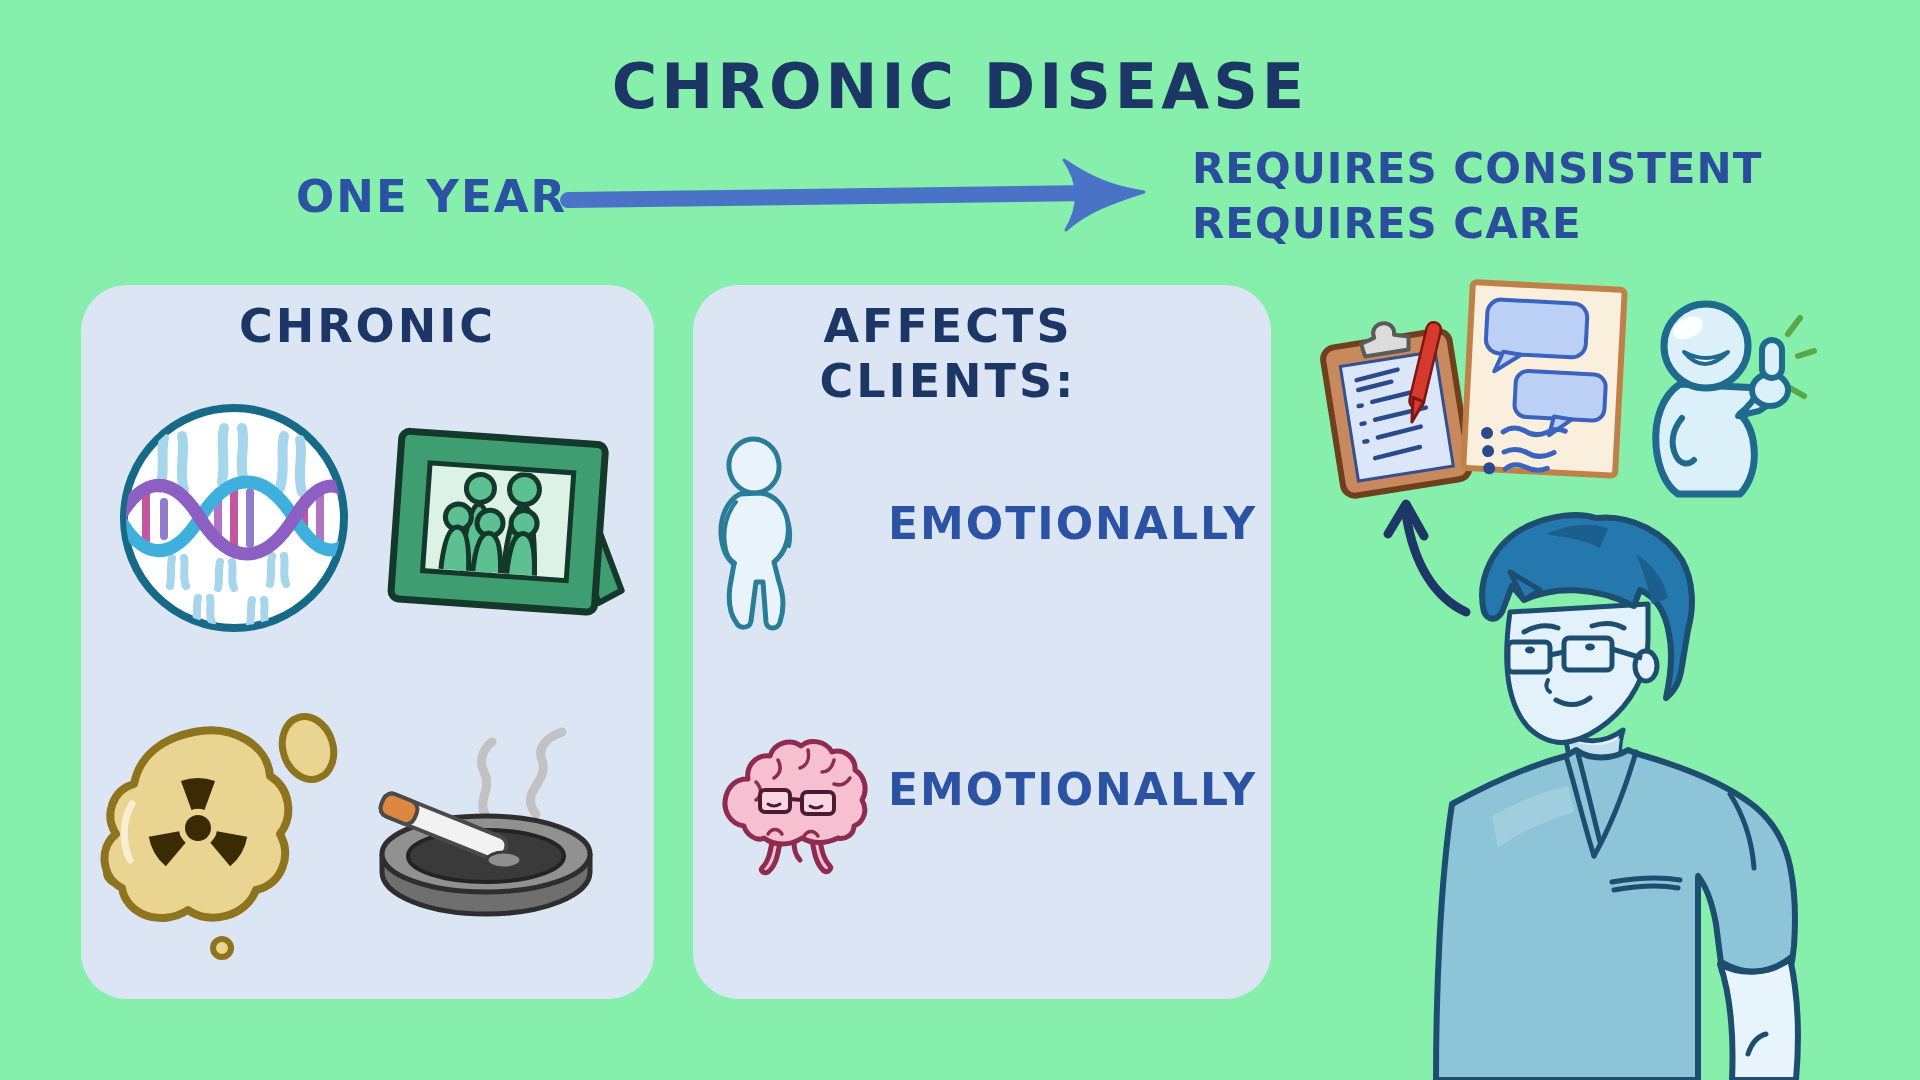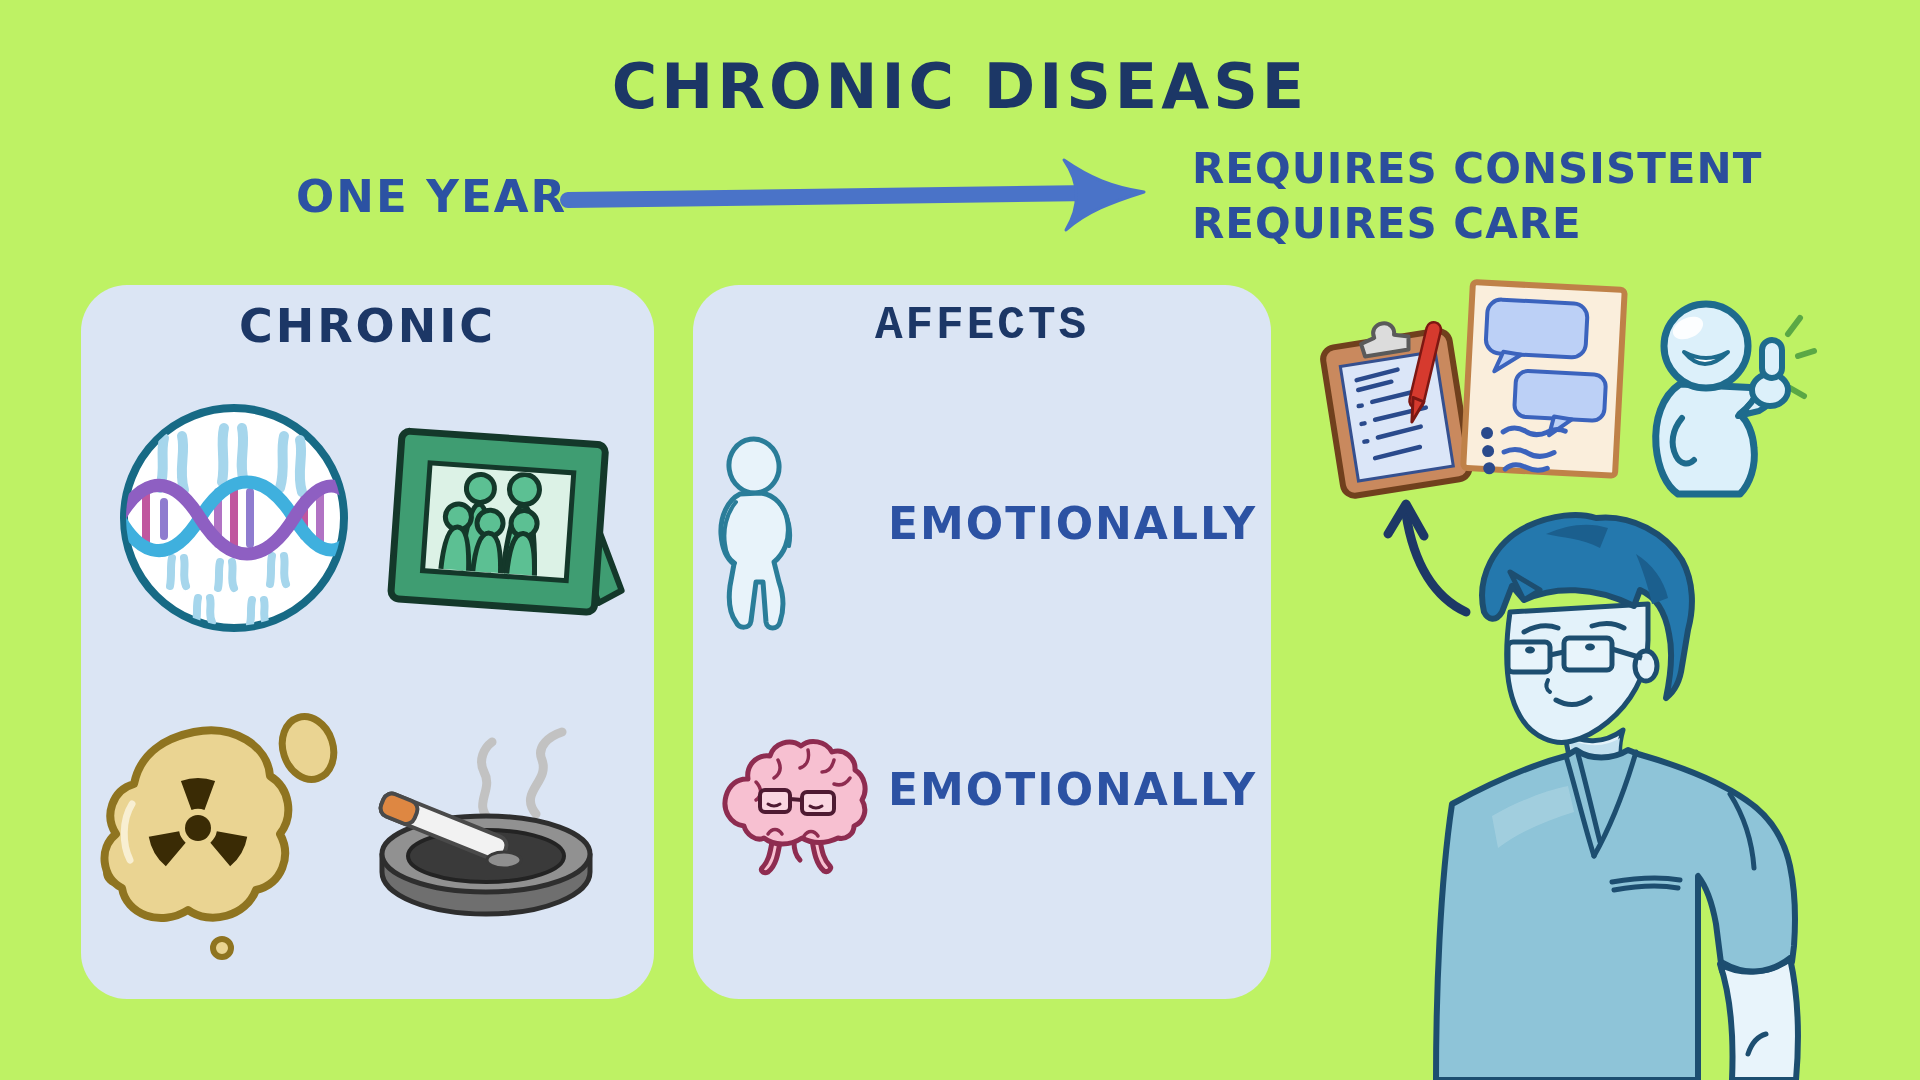--- a/index.html
+++ b/index.html
@@ -1,18 +1,18 @@
 <!DOCTYPE html>
 <html><head>
 <meta charset="utf-8">
 <style>
   html,body{margin:0;padding:0;background:#ffffff;}
   #stage{
     position:relative;width:1920px;height:1080px;overflow:hidden;
-    background:#bef264;
+    background:#86efac;
     font-family:"DejaVu Sans","Liberation Sans",sans-serif;
   }
   .abs{position:absolute;}
   .txt{position:absolute;white-space:nowrap;font-weight:bold;}
   .title{
     left:0;top:50px;width:1920px;text-align:center;
     font-size:62px;letter-spacing:4px;color:#1c3766;
   }
   .one-year{left:268px;top:170px;font-size:45px;letter-spacing:2px;color:#2c52a3;margin-left:28px;}
   .requires{
@@ -23,21 +23,21 @@
   .panel{
     position:absolute;top:285px;height:714px;background:#dbe5f4;border-radius:46px;
   }
   .panel-factors{left:81px;width:573px;}
   .panel-affects{left:693px;width:578px;}
   .panel-heading{
     position:absolute;top:299px;font-size:46px;letter-spacing:3px;color:#1c3766;
     text-align:center;font-weight:bold;
   }
   .factors-heading{left:81px;width:573px;}
-  .affects-heading{left:693px;width:578px;line-height:1.2;font-family:Liberation Mono, monospace;}
+  .affects-heading{left:659px;width:578px;line-height:1.2;}
   .physically{left:888px;top:498px;font-size:44px;letter-spacing:2px;color:#2c52a3;}
   .emotionally{left:888px;top:764px;font-size:44px;letter-spacing:2px;color:#2c52a3;text-align:right;}
 </style>
 </head>
 <body>
 
 <div id="stage">
 
   <div class="txt title">CHRONIC DISEASE</div>
   <div class="txt one-year">ONE YEAR</div>
@@ -50,20 +50,21 @@
     <path d="M12,50 L535,43" stroke="#4a73c8" stroke-width="16" stroke-linecap="round" fill="none"></path>
     <path d="M508,10 C534,28 556,37 588,42 C556,52 530,62 510,80 C524,57 524,33 508,10 Z" fill="#4a73c8" stroke="#4a73c8" stroke-width="3" stroke-linejoin="round"></path>
   </svg>
 
   <div class="panel panel-factors"></div>
   <div class="panel panel-affects"></div>
 
   <div class="txt panel-heading factors-heading">CHRONIC</div>
   <div class="txt panel-heading affects-heading">
     <div>AFFECTS</div>
+    <div>CLIENTS:</div>
   </div>
   <div class="txt physically">EMOTIONALLY</div>
   <div class="txt emotionally">EMOTIONALLY</div>
 
   <svg class="abs" style="left:112px;top:396px" width="244" height="244" viewBox="0 0 244 244">
     <defs>
         <clipPath id="gclip">
           <circle cx="122" cy="122" r="108"></circle>
         </clipPath>
       </defs>

